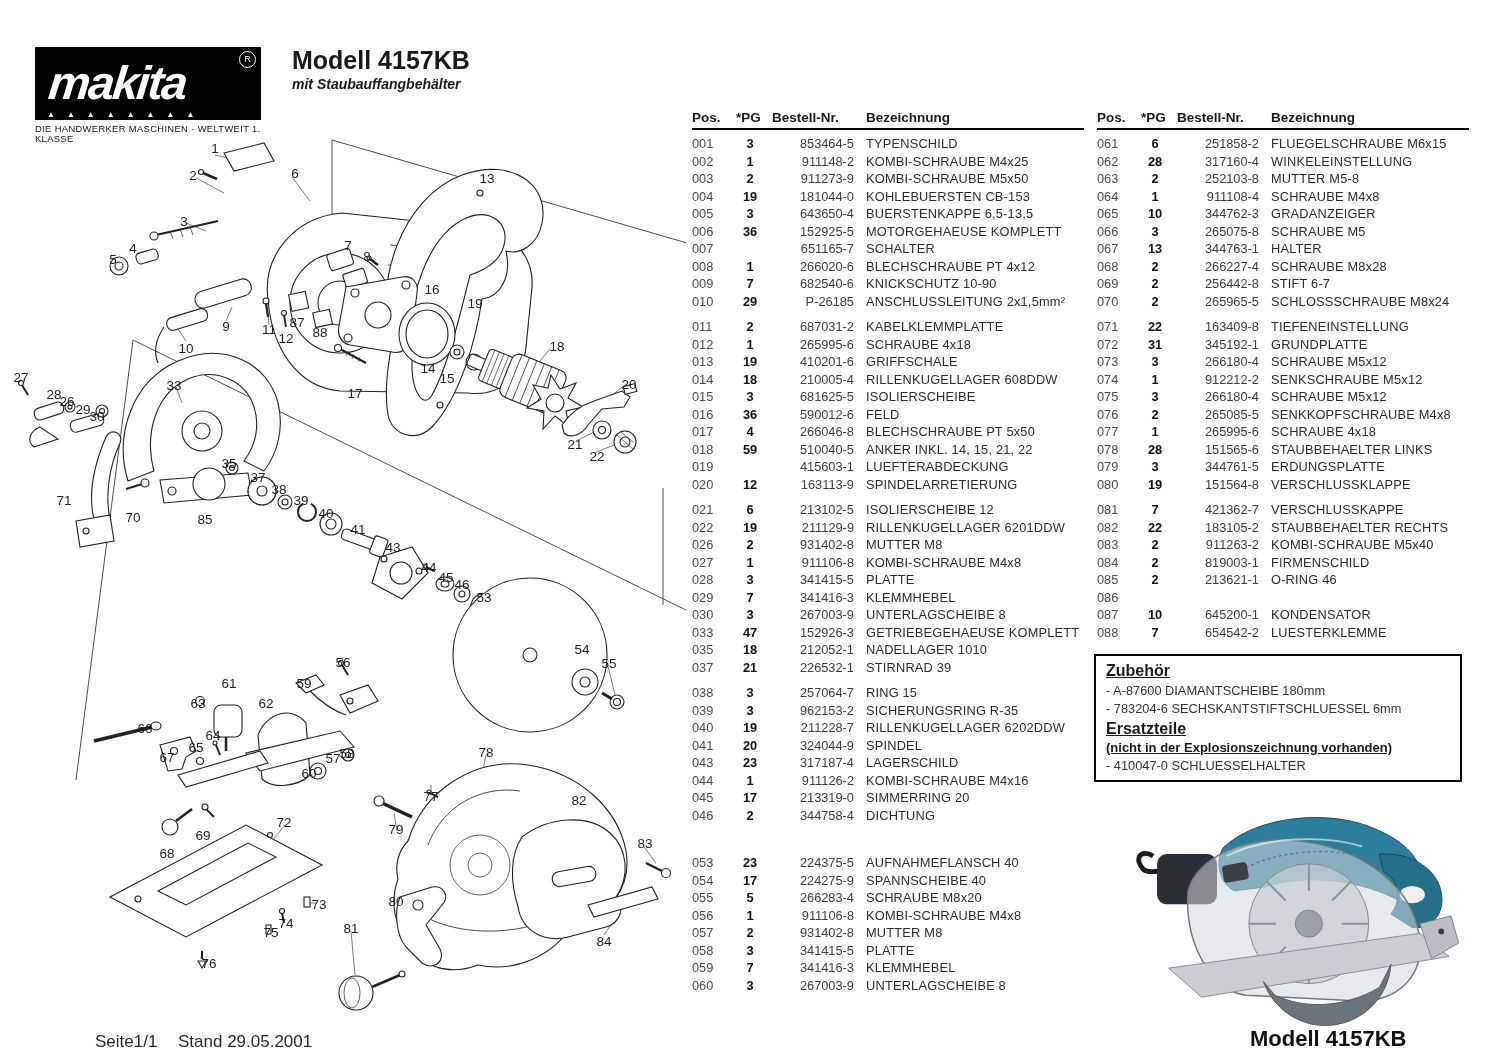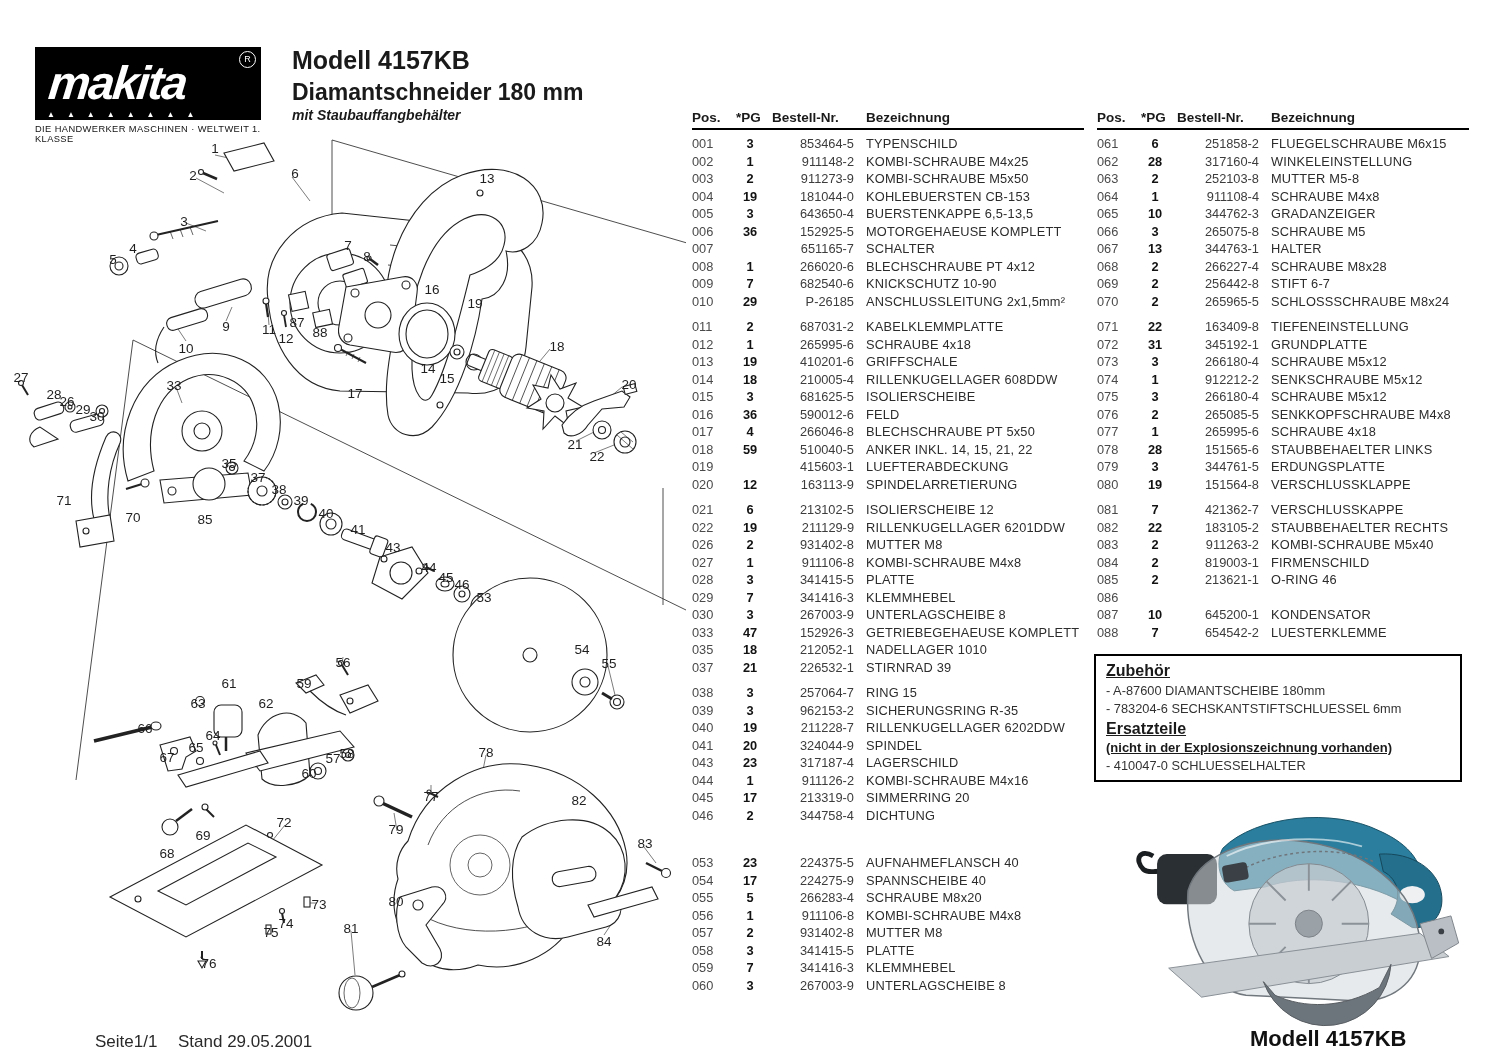--- a/index.html
+++ b/index.html
@@ -63,21 +63,20 @@
 <div class="page">
 
   <div class="logo-box">
     <span class="logo-text">makita</span>
     <span class="logo-reg">R</span>
     <span class="logo-feet">▲▲▲▲▲▲▲▲</span>
   </div>
   <div class="logo-tagline">DIE HANDWERKER MASCHINEN · WELTWEIT 1. KLASSE</div>
   <div class="title-block">
     <div class="model-line">Modell 4157KB</div>
-    <div class="product-line">Diamantschneider 180 mm</div>
     <div class="subtitle-line">mit Staubauffangbehälter</div>
   </div>
 
   <div class="diagram">
     <svg width="676" height="895" viewBox="0 0 676 895">
       <g stroke="#3a3a3a" stroke-width="0.9" fill="none">
         <path d="M322 5 L322 193"></path>
           <path d="M322 5 L677 108"></path>
           <path d="M677 108 L677 345"></path>
         <path d="M123 205 L66 645"></path>

